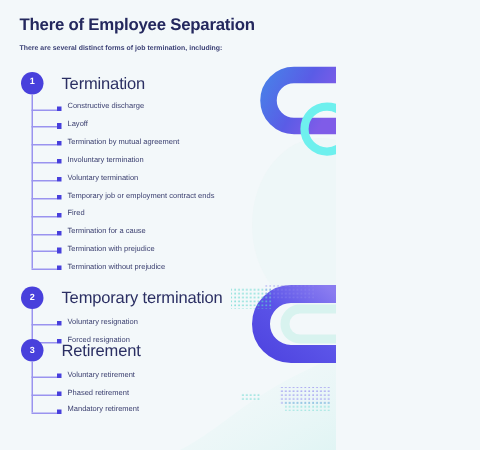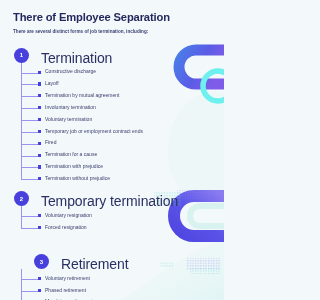--- a/index.html
+++ b/index.html
@@ -80,21 +80,21 @@
     display: flex;
     align-items: center;
     justify-content: center;
     line-height: 1;
   }
 
   .sec-title {
     position: absolute;
     left: 41px;
     top: 2.2px;
-    font-size: 14px;
+    font-size: 11px;
     color: #2b2f63;
     font-weight: normal;
     letter-spacing: -0.1px;
     white-space: nowrap;
   }
 
   
   .trunk {
     position: absolute;
     left: 21.2px;
@@ -261,21 +261,21 @@
           <div class="branch"></div>
           <div class="bullet"></div>
           <div class="item-label">Voluntary resignation</div>
         </div>
         <div class="item" style="top: 31.35px;">
           <div class="branch"></div>
           <div class="bullet"></div>
           <div class="item-label">Forced resignation</div>
         </div>
       </div>
-      <div class="section" style="top: 254px; padding-left: 20px;">
+      <div class="section" style="top: 226px;">
         <div class="sec-head">
           <div class="badge">3</div>
           <div class="sec-title">Retirement</div>
         </div>
         <div class="trunk" style="top: 15px; height: 33.8px;"></div>
         <div class="item" style="top: 19.5px;">
           <div class="branch"></div>
           <div class="bullet"></div>
           <div class="item-label">Voluntary retirement</div>
         </div>

